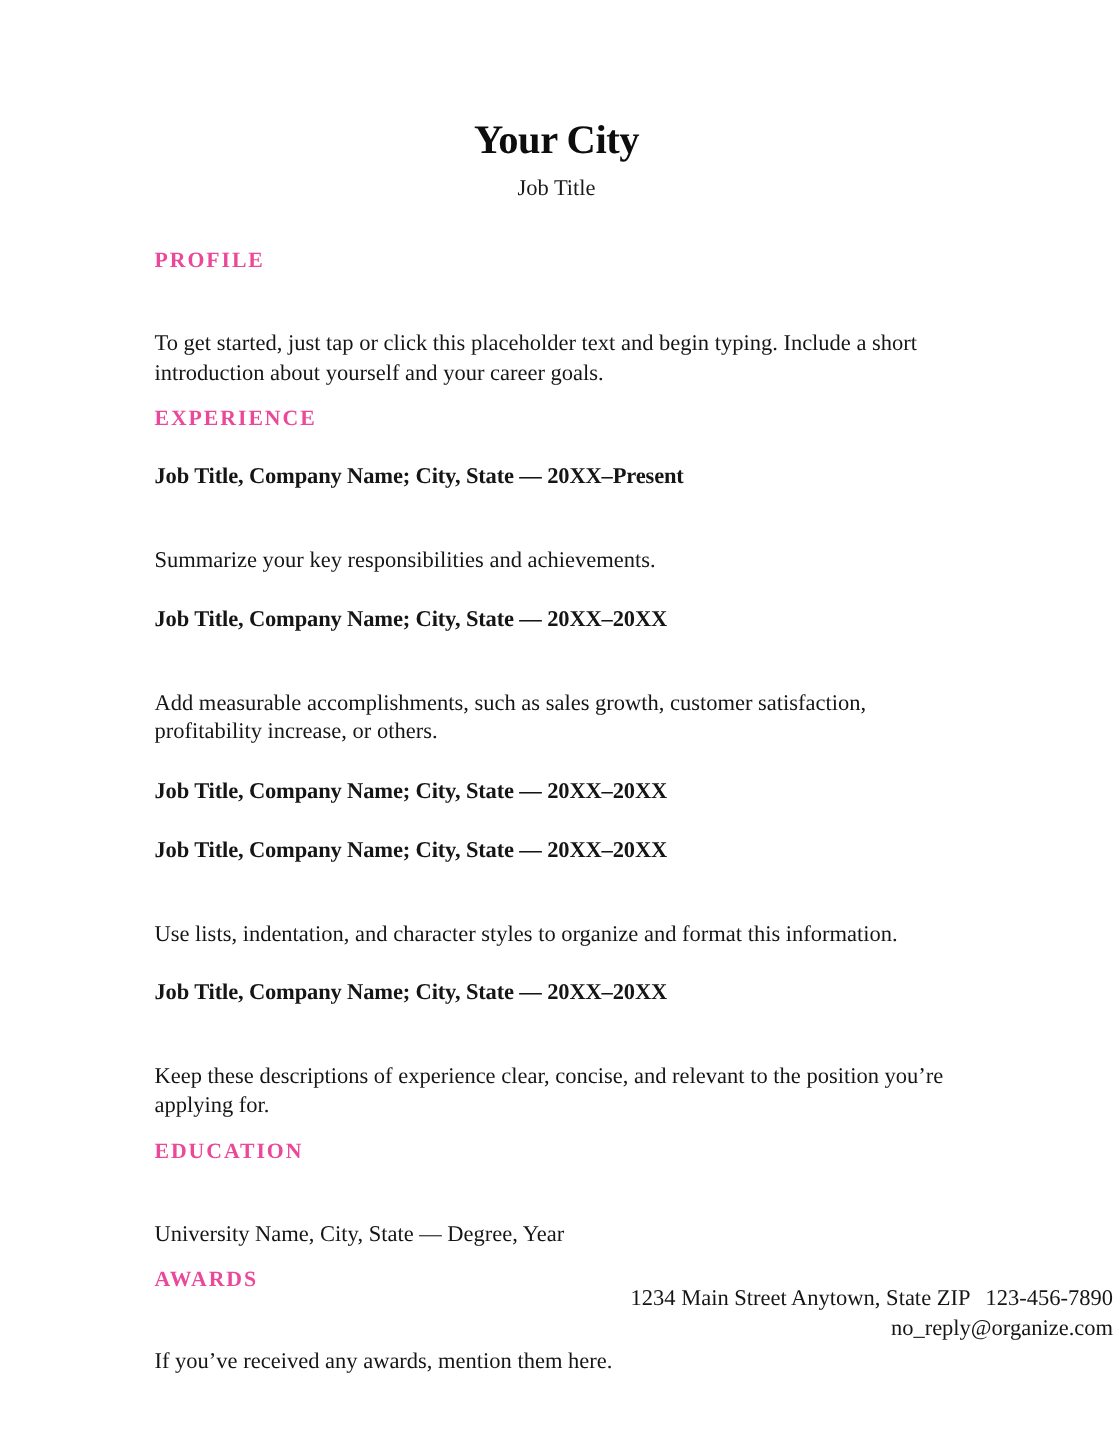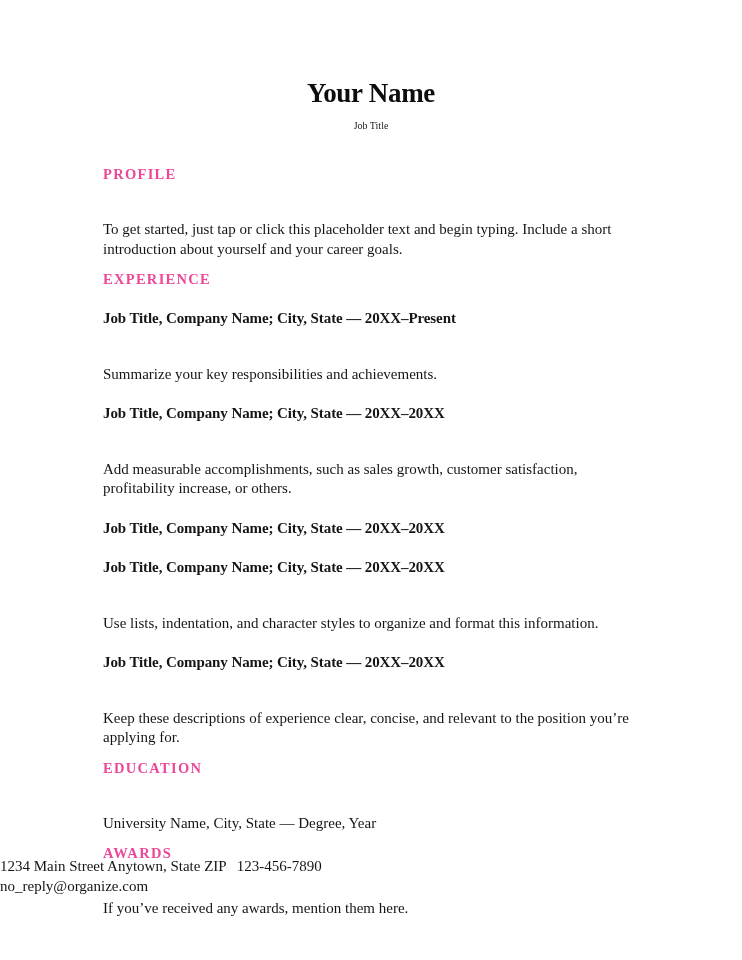--- a/index.html
+++ b/index.html
@@ -29,21 +29,21 @@
     }
     .name {
       font-size: 27px;
       font-weight: bold;
       line-height: 34px;
       letter-spacing: -0.3px;
       color: #0d0d0d;
     }
     .jobtitle {
       margin-top: 6px;
-      font-size: 10px;
+      font-size: 15px;
       line-height: 20px;
       color: #1a1a1a;
     }
     .content {
       position: absolute;
       left: 103px;
       top: 164px;
       width: 545px;
     }
     .section-heading {
@@ -69,34 +69,34 @@
       line-height: 19.5px;
       color: #151515;
       letter-spacing: -0.1px;
       margin-top: 20px;
     }
     .footer {
       position: absolute;
       top: 856px;
       left: 0;
       width: 742px;
-      text-align: left;
+      text-align: right;
       font-size: 15px;
       line-height: 20px;
       color: #151515;
     }
     .footer .gap { display: inline-block; width: 10px; }
   </style>
 </head>
 <body>
 
 <div class="page">
 
   <div class="header">
-    <div class="name">Your Name</div>
+    <div class="name">Your City</div>
     <div class="jobtitle">Job Title</div>
   </div>
 
   <div class="content">
 
     <div class="section">
       <div class="section-heading">PROFILE</div>
       <div class="body-text">To get started, just tap or click this placeholder text and begin typing. Include a short introduction about yourself and your career goals.</div>
     </div>
 

